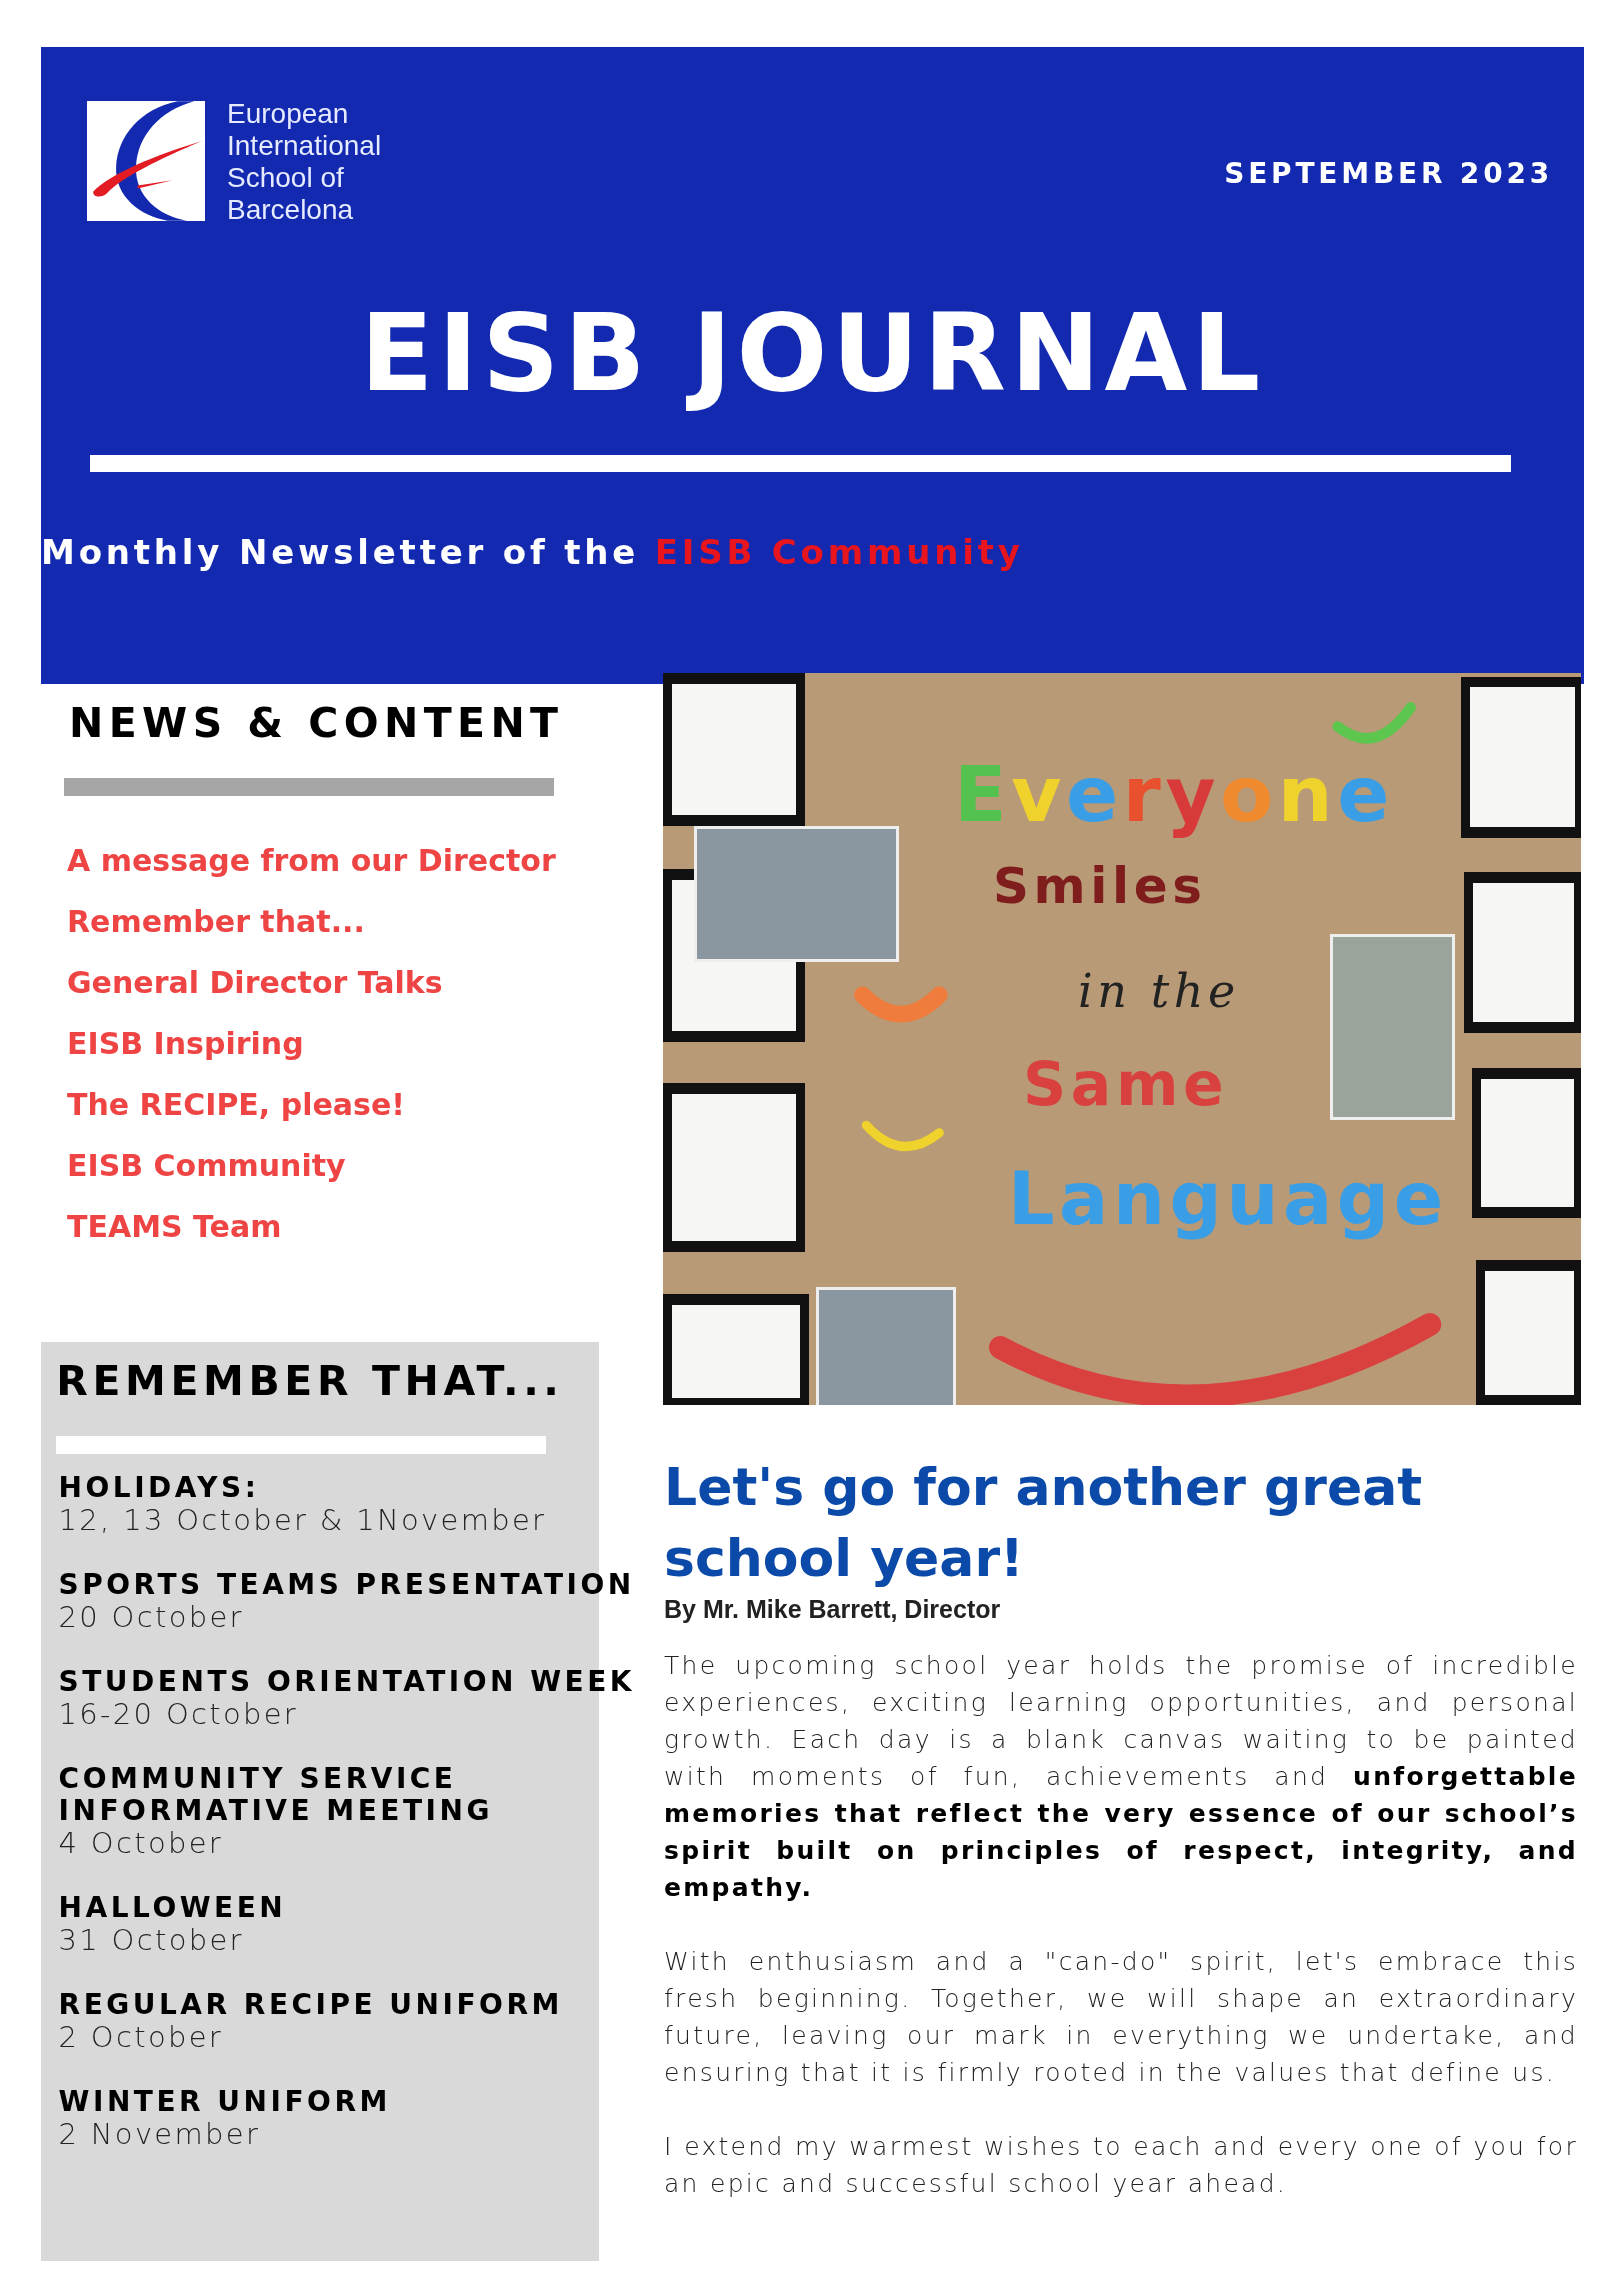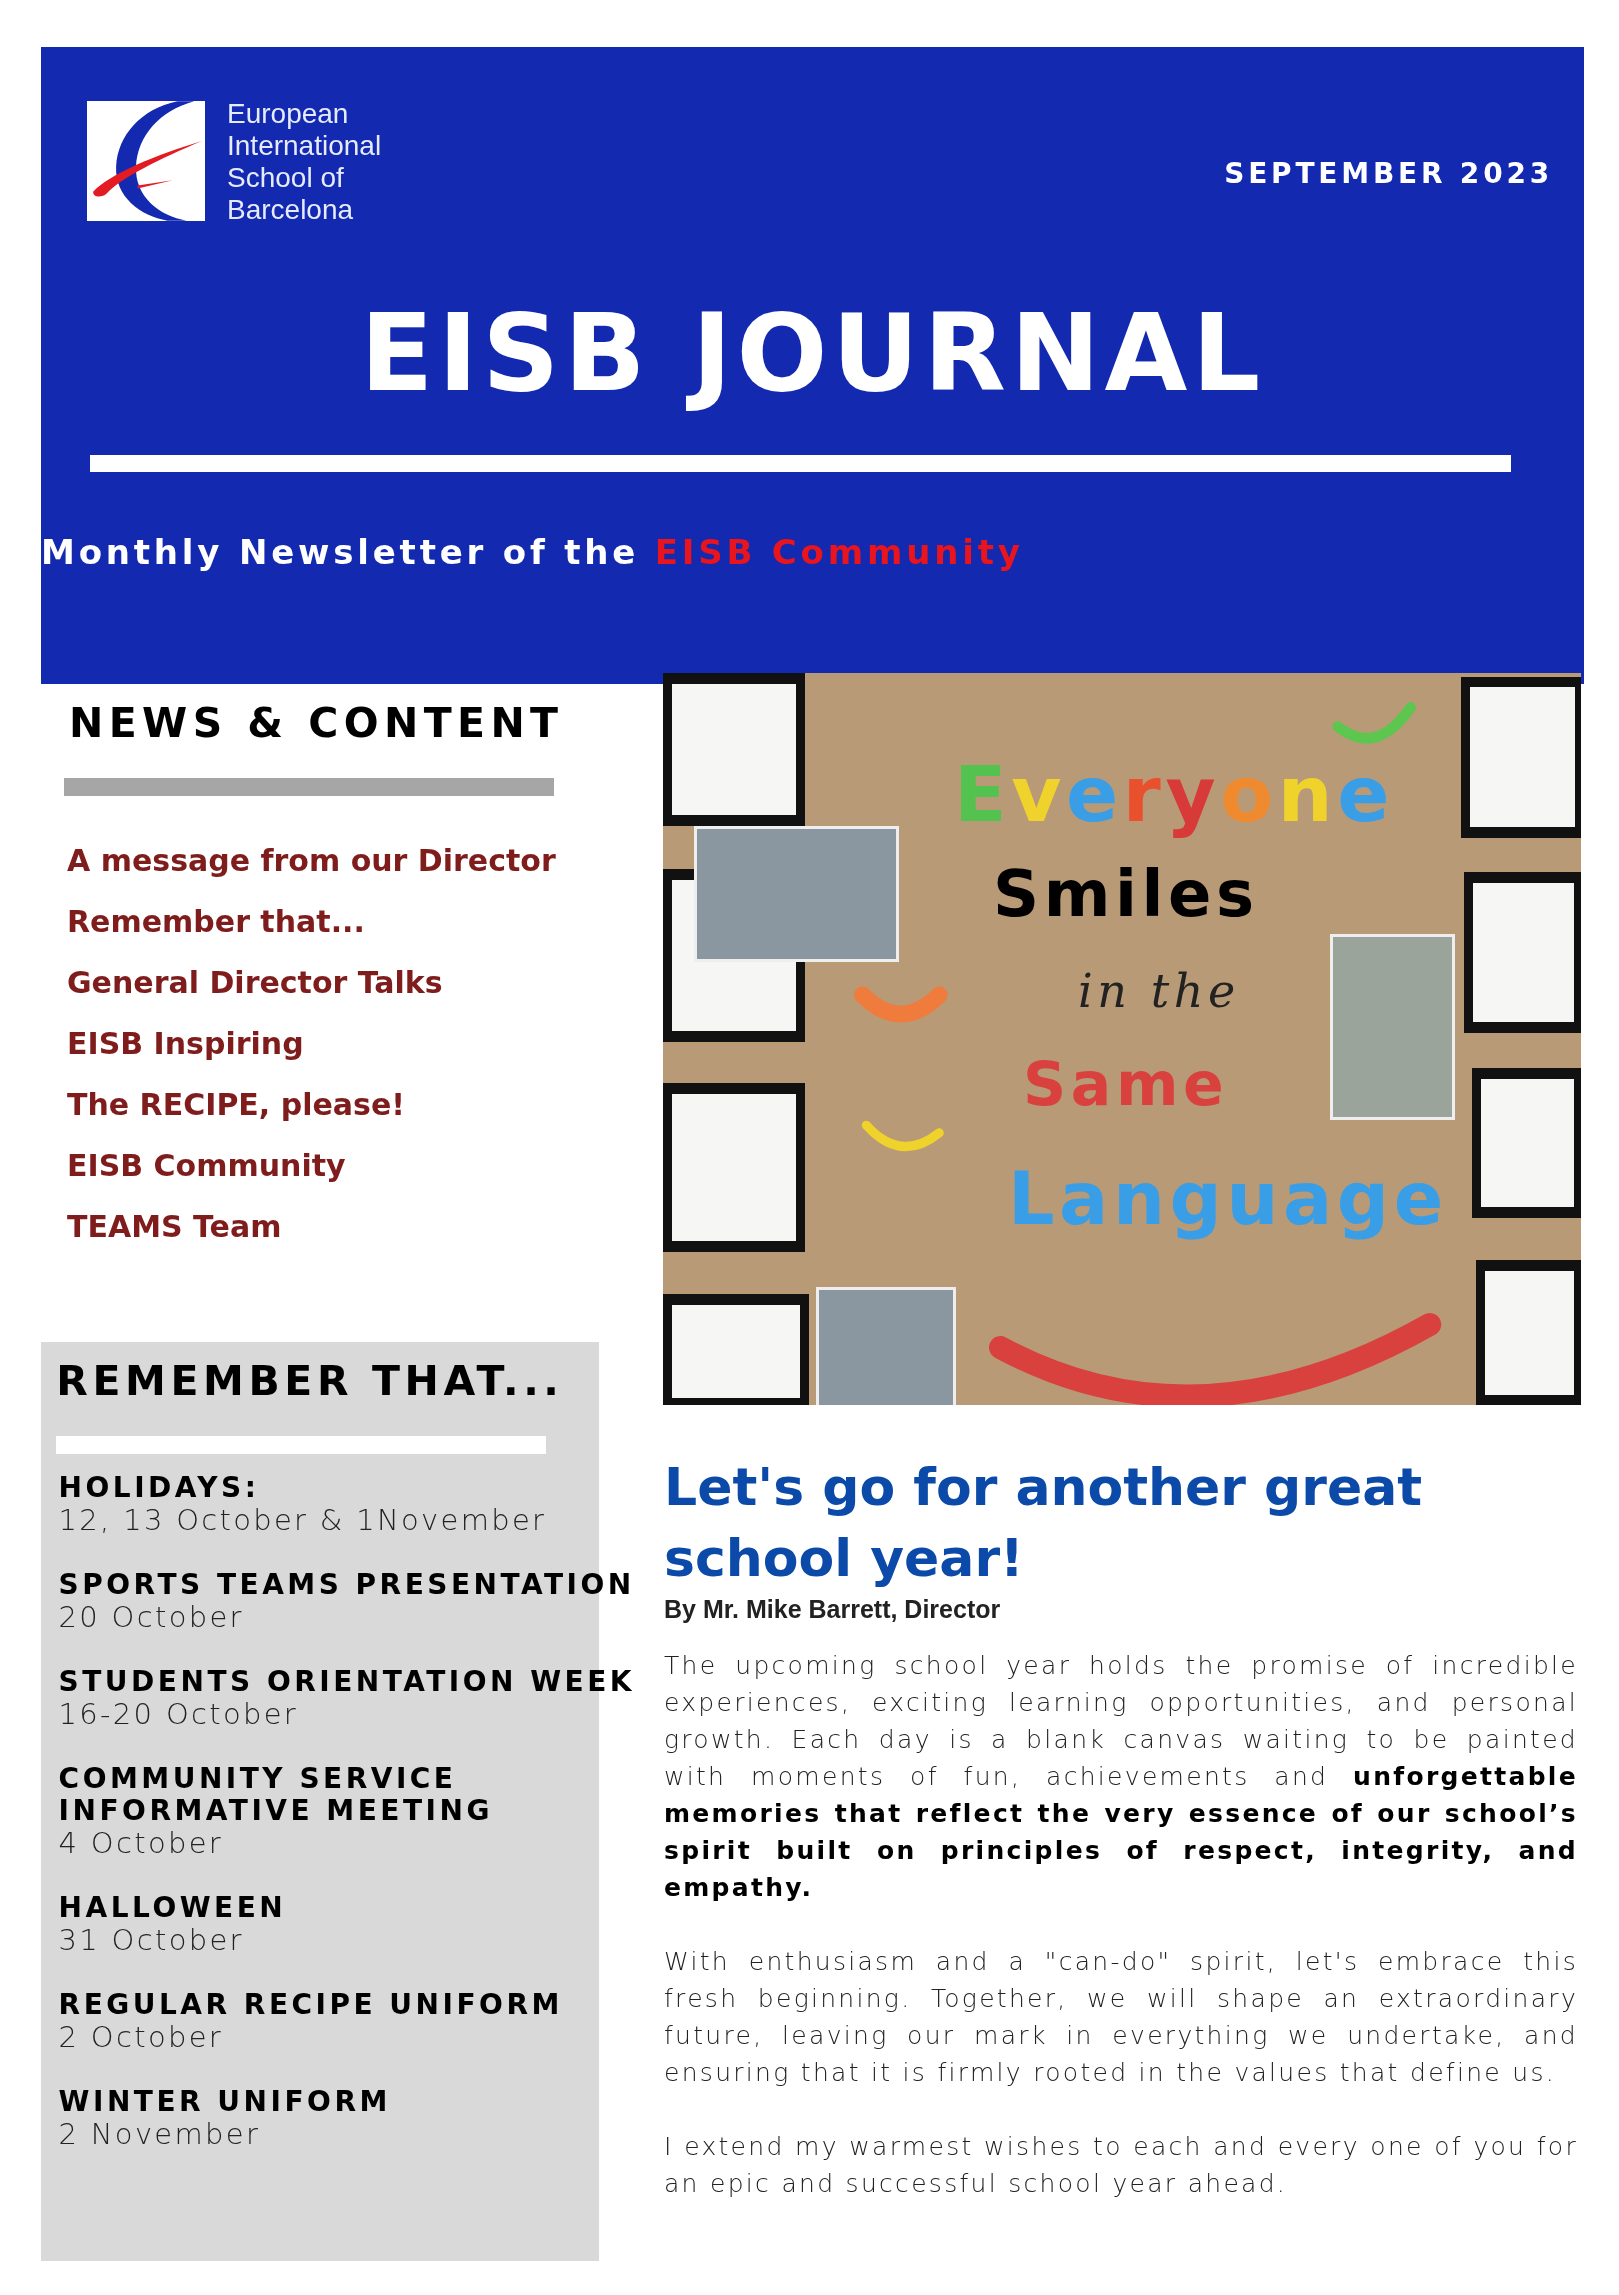--- a/index.html
+++ b/index.html
@@ -14,21 +14,21 @@
   .issue-date { right: 31px; top: 110px; color: #ffffff; font-family: "DejaVu Sans", sans-serif; font-weight: bold; font-size: 28px; letter-spacing: 3.8px; white-space: nowrap; }
   .journal-title { left: 0; width: 1543px; top: 245px; text-align: center; color: #ffffff; font-family: "DejaVu Sans", sans-serif; font-weight: bold; font-size: 107px; letter-spacing: 4.6px; line-height: 123px; white-space: nowrap; }
   .title-rule { left: 49px; top: 408px; width: 1421px; height: 17px; background: #ffffff; }
   .subtitle { left: 0; width: 1543px; top: 485px; font-family: "DejaVu Sans", sans-serif; font-weight: bold; font-size: 34px; letter-spacing: 3.8px; color: #ffffff; white-space: nowrap; }
   .subtitle .accent { color: #e8141e; }
 
   
   .news-title { left: 69px; top: 699px; font-family: "DejaVu Sans", sans-serif; font-weight: bold; font-size: 41px; letter-spacing: 5.4px; color: #000; white-space: nowrap; }
   .news-rule { left: 64px; top: 778px; width: 490px; height: 17.6px; background: #a6a6a6; }
   .news-list { left: 67px; top: 830px; width: 537px; }
-  .news-item { font-family: "DejaVu Sans", sans-serif; font-weight: bold; font-size: 30px; line-height: 61px; height: 61px; color: #7f1d1d; white-space: nowrap; cursor: pointer; }
+  .news-item { font-family: "DejaVu Sans", sans-serif; font-weight: bold; font-size: 30px; line-height: 61px; height: 61px; color: #ef4444; white-space: nowrap; cursor: pointer; }
 
   
   .remember-box { left: 41px; top: 1342px; width: 558px; height: 919px; background: #d9d9d9; }
   .remember-title { left: 15.3px; top: 15.3px; font-family: "DejaVu Sans", sans-serif; font-weight: bold; font-size: 41px; letter-spacing: 4.6px; color: #000; white-space: nowrap; }
   .remember-rule { left: 14.6px; top: 94px; width: 490px; height: 17.6px; background: #ffffff; }
   .events { left: 17.6px; top: 130px; width: 537px; }
   .event { margin-bottom: 33px; }
   .event-name { font-family: "DejaVu Sans", sans-serif; font-weight: bold; font-size: 28px; letter-spacing: 3.5px; line-height: 32px; color: #000; white-space: nowrap; }
   .event-date { font-family: "DejaVu Sans", sans-serif; font-weight: 300; font-size: 29px; letter-spacing: 2.3px; line-height: 32px; color: #222; white-space: nowrap; }
 
@@ -143,21 +143,21 @@
     </div>
   <div class="frame" style="left:813px;top:587px;width:107px;height:146px;">
       <div class="paper"></div>
     </div>
 
   <div class="snap" style="left:31px;top:153px;width:199px;height:130px;"></div>
   <div class="snap" style="left:667px;top:261px;width:119px;height:180px;background:#9aa49a;"></div>
   <div class="snap" style="left:153px;top:614px;width:134px;height:119px;"></div>
 
   <div class="paint" style="left:291px;top:77px;font-size:77px;"><span style="color:#54c24e">E</span><span style="color:#f0d22c">v</span><span style="color:#3a9ee6">e</span><span style="color:#e8502e">r</span><span style="color:#d83a3a">y</span><span style="color:#f08a2e">o</span><span style="color:#f0d22c">n</span><span style="color:#3a9ee6">e</span></div>
-  <div class="paint" style="left:330px;top:184px;font-size:64px;color:#000000;">Smiles</div>
+  <div class="paint" style="left:330px;top:184px;font-size:50px;color:#7f1d1d;">Smiles</div>
   <div class="paint" style="left:399px;top:291px;font-size:46px;color:#222;font-weight:normal;font-family:'DejaVu Serif', serif;font-style:italic;margin-left:16px;">in the</div>
   <div class="paint" style="left:360px;top:376px;font-size:60px;color:#d9413f;">Same</div>
   <div class="paint" style="left:345px;top:483px;font-size:73px;color:#3a9ee6;">Language</div>
 
   <svg class="abs" style="left:0;top:0;" width="918" height="732" viewBox="0 0 1197 955">
     <path d="M880 70 Q930 110 975 45" stroke="#5dc64f" stroke-width="14" fill="none" stroke-linecap="round"></path>
     <path d="M260 420 Q310 470 360 420" stroke="#ef7b3c" stroke-width="22" fill="none" stroke-linecap="round"></path>
     <path d="M265 590 Q310 640 360 600" stroke="#f0d22c" stroke-width="12" fill="none" stroke-linecap="round"></path>
     <path d="M440 880 Q700 1020 1000 850" stroke="#d9413f" stroke-width="30" fill="none" stroke-linecap="round"></path>
   </svg>

